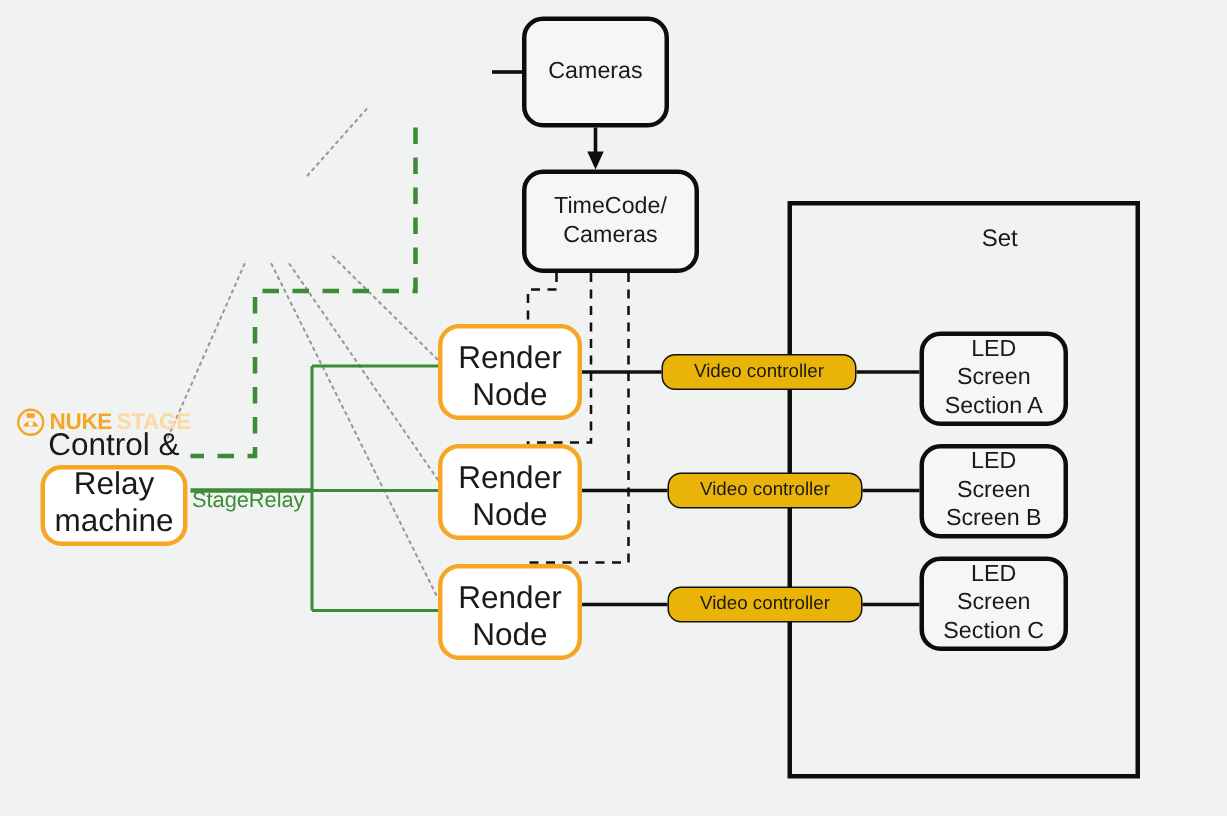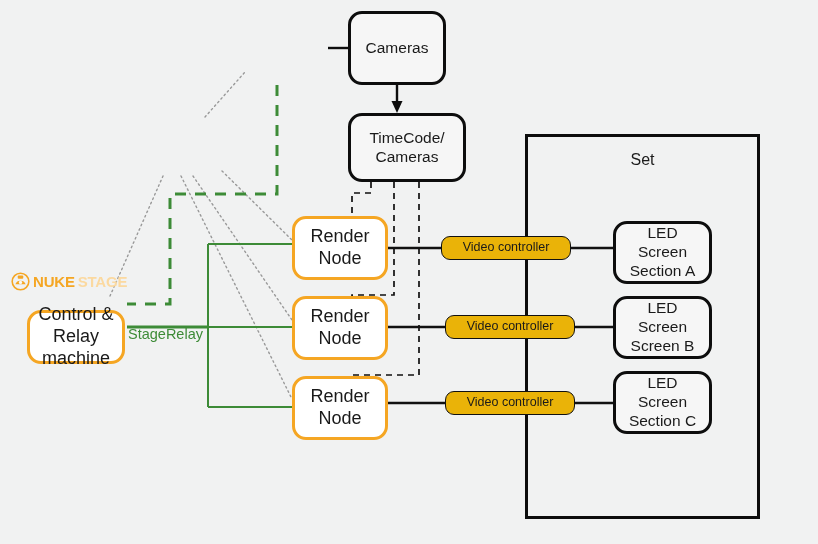--- a/index.html
+++ b/index.html
@@ -38,39 +38,41 @@
   }
   .node-black {
     border: 3px solid #0d0d0d;
     border-radius: 14px;
     font-size: 15.5px;
   }
   .node-orange {
     border: 3px solid #f5a623;
     border-radius: 14px;
     background: #ffffff;
-    font-size: 18px;
+    font-size: 21px;
+    align-items: flex-end;
   }
   .node-vc {
     border: 1.6px solid #111111;
     border-radius: 9px;
     background: #eab308;
     font-size: 12.5px;
   }
   .set-box {
     position: absolute;
     box-sizing: border-box;
     border: 3.5px solid #0d0d0d;
     background: transparent;
   }
   .set-label {
     position: absolute;
     font-size: 16px;
     color: #1a1a1a;
     text-align: center;
+    margin-left: 24px;
   }
   .relay-label {
     position: absolute;
     font-size: 14.5px;
     color: #3d8b37;
     white-space: nowrap;
   }
   .logo {
     position: absolute;
     display: flex;

